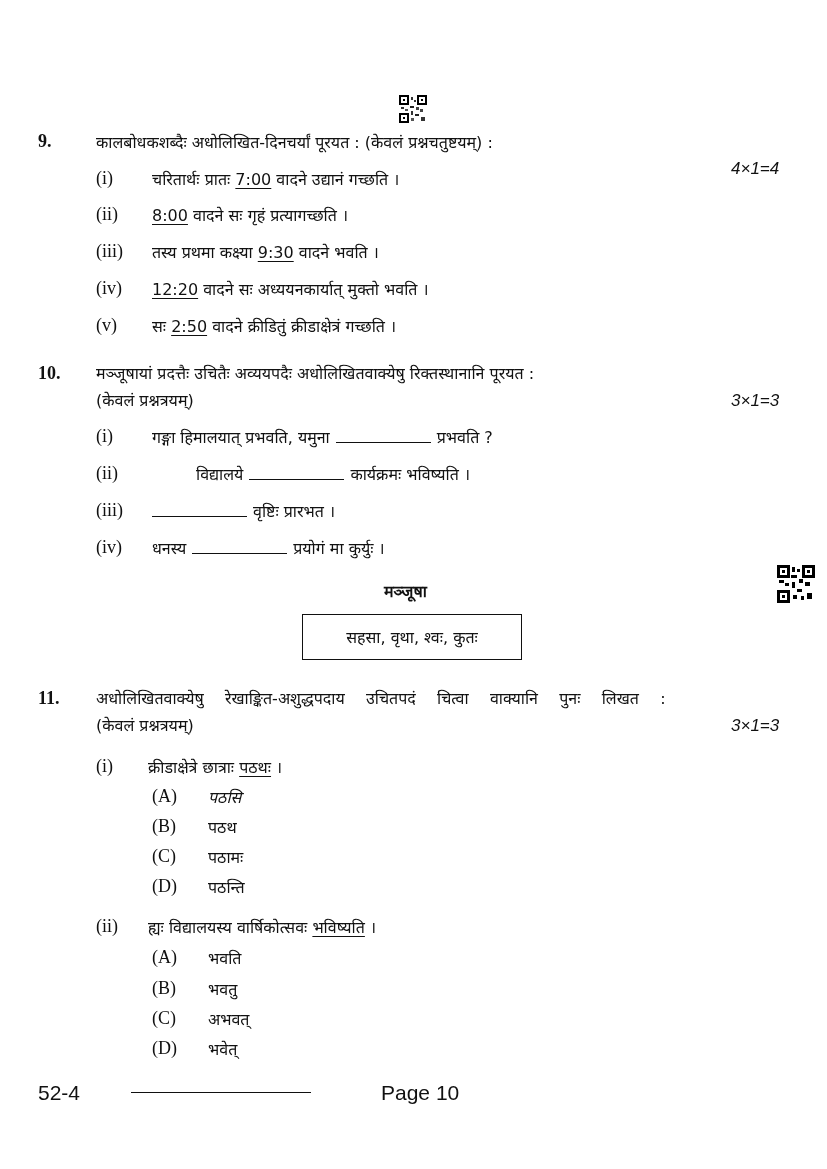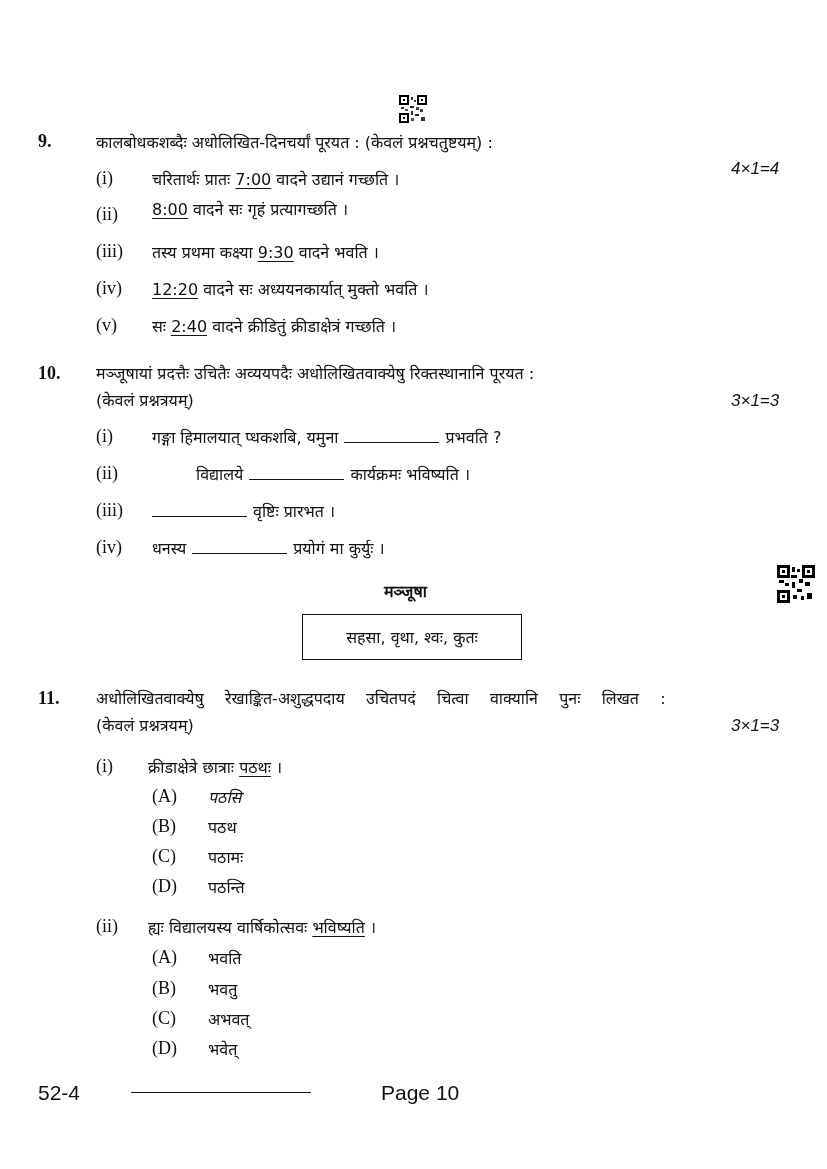--- a/index.html
+++ b/index.html
@@ -50,40 +50,40 @@
 
 <div>
   <div class="abs qnum" style="left:38px;top:131px;">9.</div>
   <div class="abs deva" style="left:96px;top:131px;">कालबोधकशब्दैः अधोलिखित-दिनचर्यां पूरयत : (केवलं प्रश्नचतुष्टयम्) :</div>
   <div class="abs marks" style="left:731px;top:131px;margin-top:28px;">4×1=4</div>
 
   <div class="abs roman" style="left:96px;top:168px;">(i)</div>
   <div class="abs deva" style="left:152px;top:168px;"><span>चरितार्थः प्रातः </span><span class="u">7:00</span><span> वादने उद्यानं गच्छति ।</span></div>
 
   <div class="abs roman" style="left:96px;top:204px;">(ii)</div>
-  <div class="abs deva" style="left:152px;top:198px;"><span></span><span class="u">8:00</span><span> वादने सः गृहं प्रत्यागच्छति ।</span></div>
+  <div class="abs deva" style="left:152px;top:204px;"><span></span><span class="u">8:00</span><span> वादने सः गृहं प्रत्यागच्छति ।</span></div>
 
   <div class="abs roman" style="left:96px;top:241px;">(iii)</div>
   <div class="abs deva" style="left:152px;top:241px;"><span>तस्य प्रथमा कक्ष्या </span><span class="u">9:30</span><span> वादने भवति ।</span></div>
 
   <div class="abs roman" style="left:96px;top:278px;">(iv)</div>
   <div class="abs deva" style="left:152px;top:278px;"><span></span><span class="u">12:20</span><span> वादने सः अध्ययनकार्यात् मुक्तो भवति ।</span></div>
 
   <div class="abs roman" style="left:96px;top:315px;">(v)</div>
-  <div class="abs deva" style="left:152px;top:315px;"><span>सः </span><span class="u">2:40</span><span> वादने क्रीडितुं क्रीडाक्षेत्रं गच्छति ।</span></div>
+  <div class="abs deva" style="left:152px;top:315px;"><span>सः </span><span class="u">2:50</span><span> वादने क्रीडितुं क्रीडाक्षेत्रं गच्छति ।</span></div>
 </div>
 
 <div>
   <div class="abs qnum" style="left:38px;top:363px;">10.</div>
   <div class="abs deva" style="left:96px;top:362px;text-align:center;">मञ्जूषायां प्रदत्तैः उचितैः अव्ययपदैः अधोलिखितवाक्येषु रिक्तस्थानानि पूरयत :</div>
   <div class="abs deva" style="left:96px;top:389px;">(केवलं प्रश्नत्रयम्)</div>
   <div class="abs marks" style="left:731px;top:391px;">3×1=3</div>
 
   <div class="abs roman" style="left:96px;top:426px;">(i)</div>
-  <div class="abs deva" style="left:152px;top:426px;"><span>गङ्गा हिमालयात् प्धकशबि, यमुना</span><span class="blank"></span><span>प्रभवति ?</span></div>
+  <div class="abs deva" style="left:152px;top:426px;"><span>गङ्गा हिमालयात् प्रभवति, यमुना</span><span class="blank"></span><span>प्रभवति ?</span></div>
 
   <div class="abs roman" style="left:96px;top:463px;">(ii)</div>
   <div class="abs deva" style="left:152px;top:463px;margin-left:44px;"><span>विद्यालये</span><span class="blank"></span><span>कार्यक्रमः भविष्यति ।</span></div>
 
   <div class="abs roman" style="left:96px;top:500px;">(iii)</div>
   <div class="abs deva" style="left:152px;top:500px;"><span></span><span class="blank" style="margin-left:0;"></span><span>वृष्टिः प्रारभत ।</span></div>
 
   <div class="abs roman" style="left:96px;top:537px;">(iv)</div>
   <div class="abs deva" style="left:152px;top:537px;"><span>धनस्य</span><span class="blank"></span><span>प्रयोगं मा कुर्युः ।</span></div>
 

